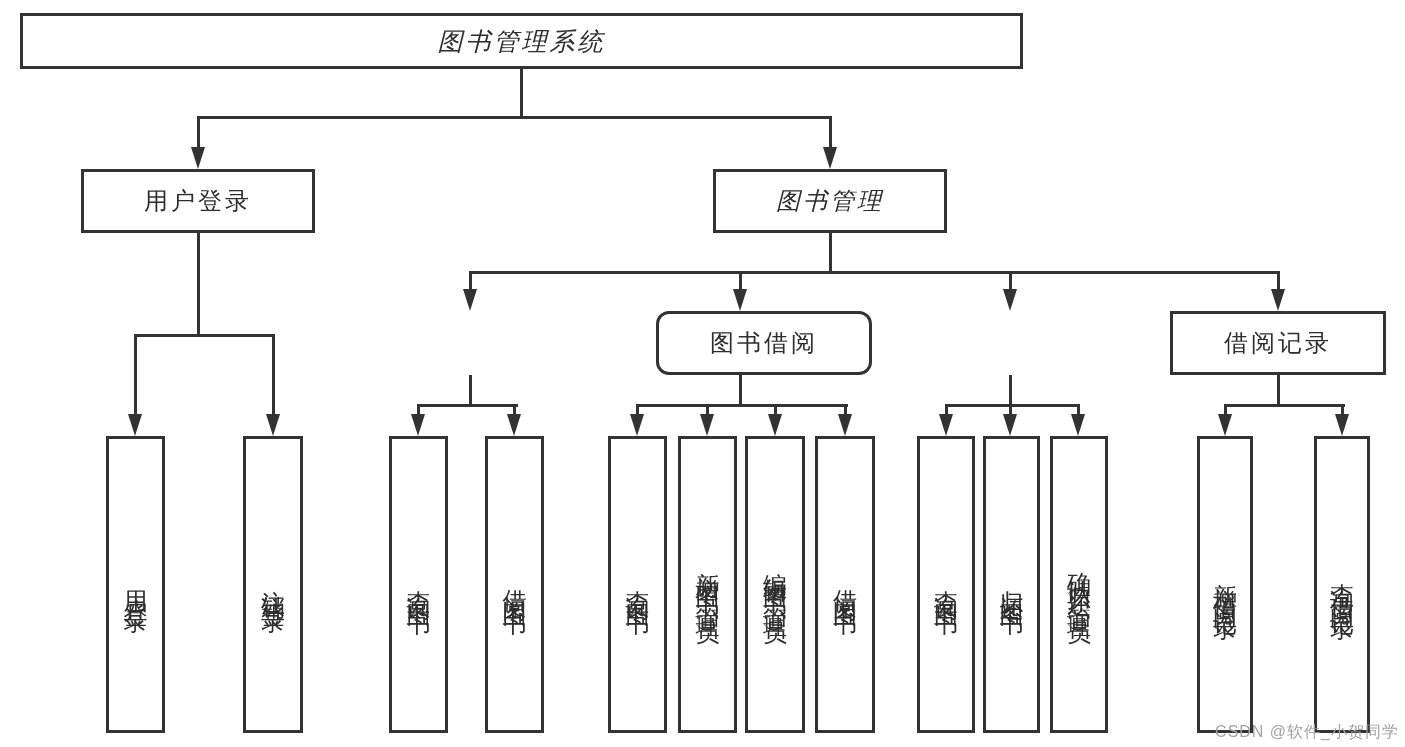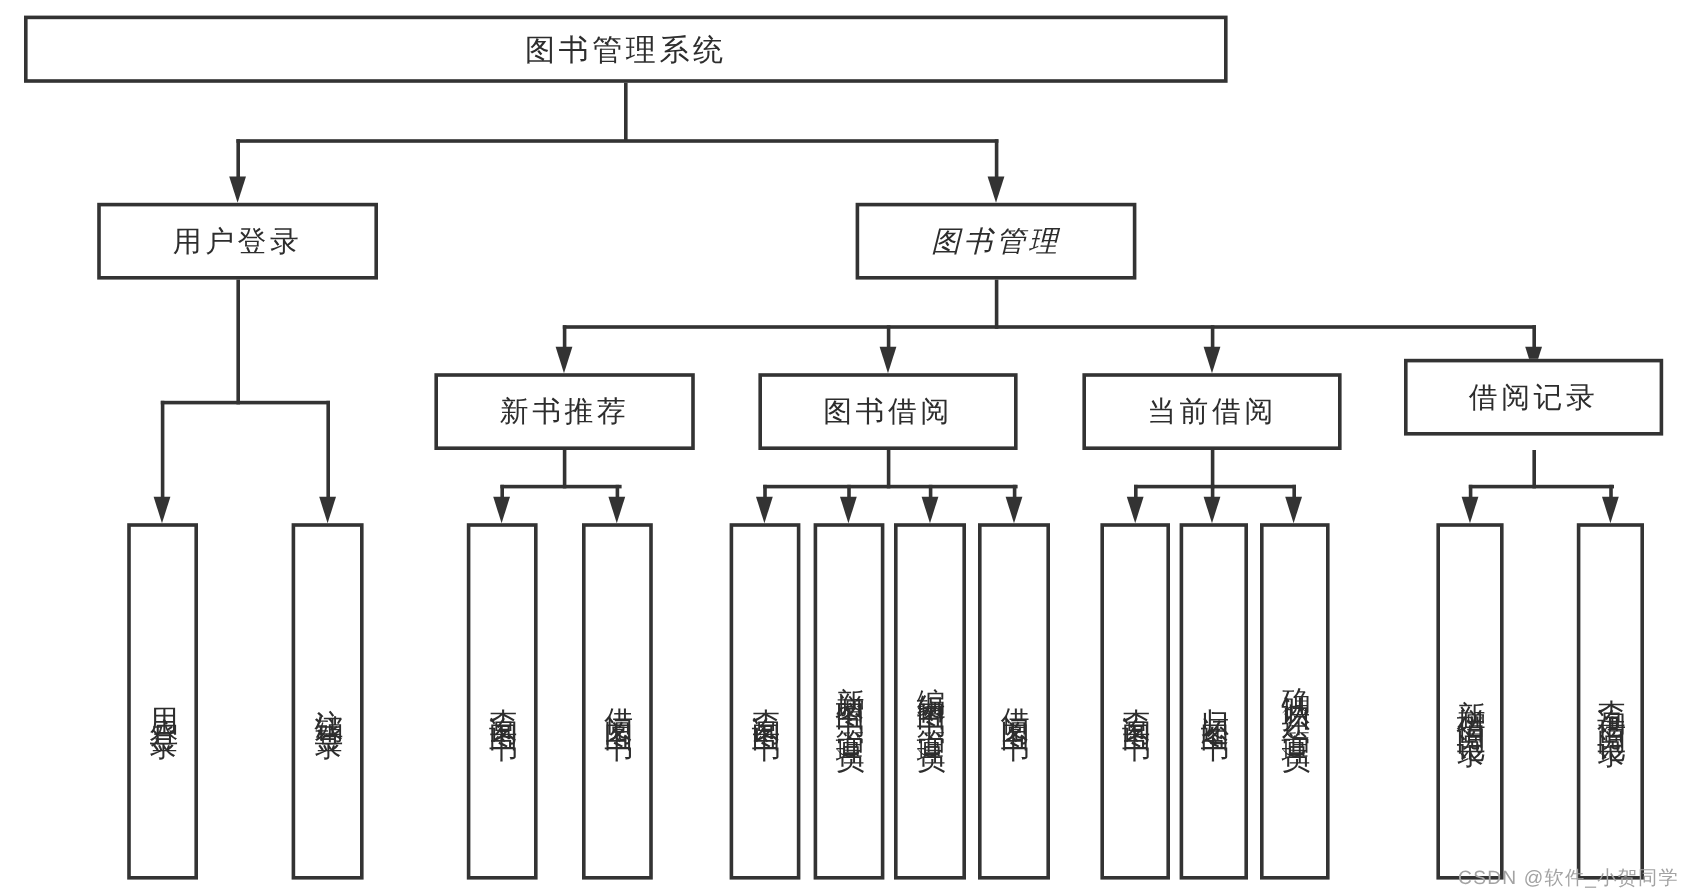--- a/index.html
+++ b/index.html
@@ -28,21 +28,21 @@
         border-top:22px solid var(--ink); }
 
   .watermark { position:absolute; right:6px; bottom:4px; z-index:5;
                font-size:16px; letter-spacing:1px; color:var(--wm); }
 </style>
 </head>
 <body>
 
 <div class="canvas">
 
-  <div class="box root" style="left:20px; top:13px; width:1003px; height:56px;">
+  <div class="box root" style="left:20px; top:13px; width:1003px; height:56px;font-style:italic;">
     <span>图书管理系统</span>
   </div>
 
   <div class="vl" style="left:520px; top:69px;  height:48px;"></div>
   <div class="hl" style="left:197px; top:116px; width:635px;"></div>
   <div class="vl" style="left:196.5px; top:116px; height:33px;"></div>
   <div class="ah" style="left:191px; top:147px;"></div>
   <div class="vl" style="left:828.5px; top:116px; height:33px;"></div>
   <div class="ah" style="left:823px; top:147px;"></div>
 
@@ -64,30 +64,24 @@
   <div class="hl" style="left:468.5px; top:271px; width:811px;"></div>
   <div class="vl" style="left:468.5px; top:271px; height:19px;"></div>
   <div class="ah" style="left:463px; top:289px;"></div>
   <div class="vl" style="left:738.5px; top:271px; height:19px;"></div>
   <div class="ah" style="left:733px; top:289px;"></div>
   <div class="vl" style="left:1008.5px; top:271px; height:19px;"></div>
   <div class="ah" style="left:1003px; top:289px;"></div>
   <div class="vl" style="left:1276.5px; top:271px; height:19px;"></div>
   <div class="ah" style="left:1271px; top:289px;"></div>
 
-  <div class="box" style="left:362px; top:311px; width:217px; height:64px;">
-    <span>新书推荐</span>
-  </div>
-  <div class="box" style="left:632px; top:311px; width:216px; height:64px;">
+  <div class="box" style="left:656px; top:311px; width:216px; height:64px;border-radius:13px;">
     <span>图书借阅</span>
   </div>
-  <div class="box" style="left:902px; top:311px; width:216px; height:64px;">
-    <span>当前借阅</span>
-  </div>
-  <div class="box" style="left:1170px; top:299px; width:216px; height:64px;">
+  <div class="box" style="left:1170px; top:311px; width:216px; height:64px;">
     <span>借阅记录</span>
   </div>
 
   <div class="vl" style="left:468.5px; top:375px; height:32px;"></div>
   <div class="hl" style="left:416.5px; top:404px; width:101px;"></div>
   <div class="vl" style="left:416.5px; top:404px; height:11px;"></div>
   <div class="ah" style="left:411px; top:414px;"></div>
   <div class="vl" style="left:512.5px; top:404px; height:11px;"></div>
   <div class="ah" style="left:507px; top:414px;"></div>
 

